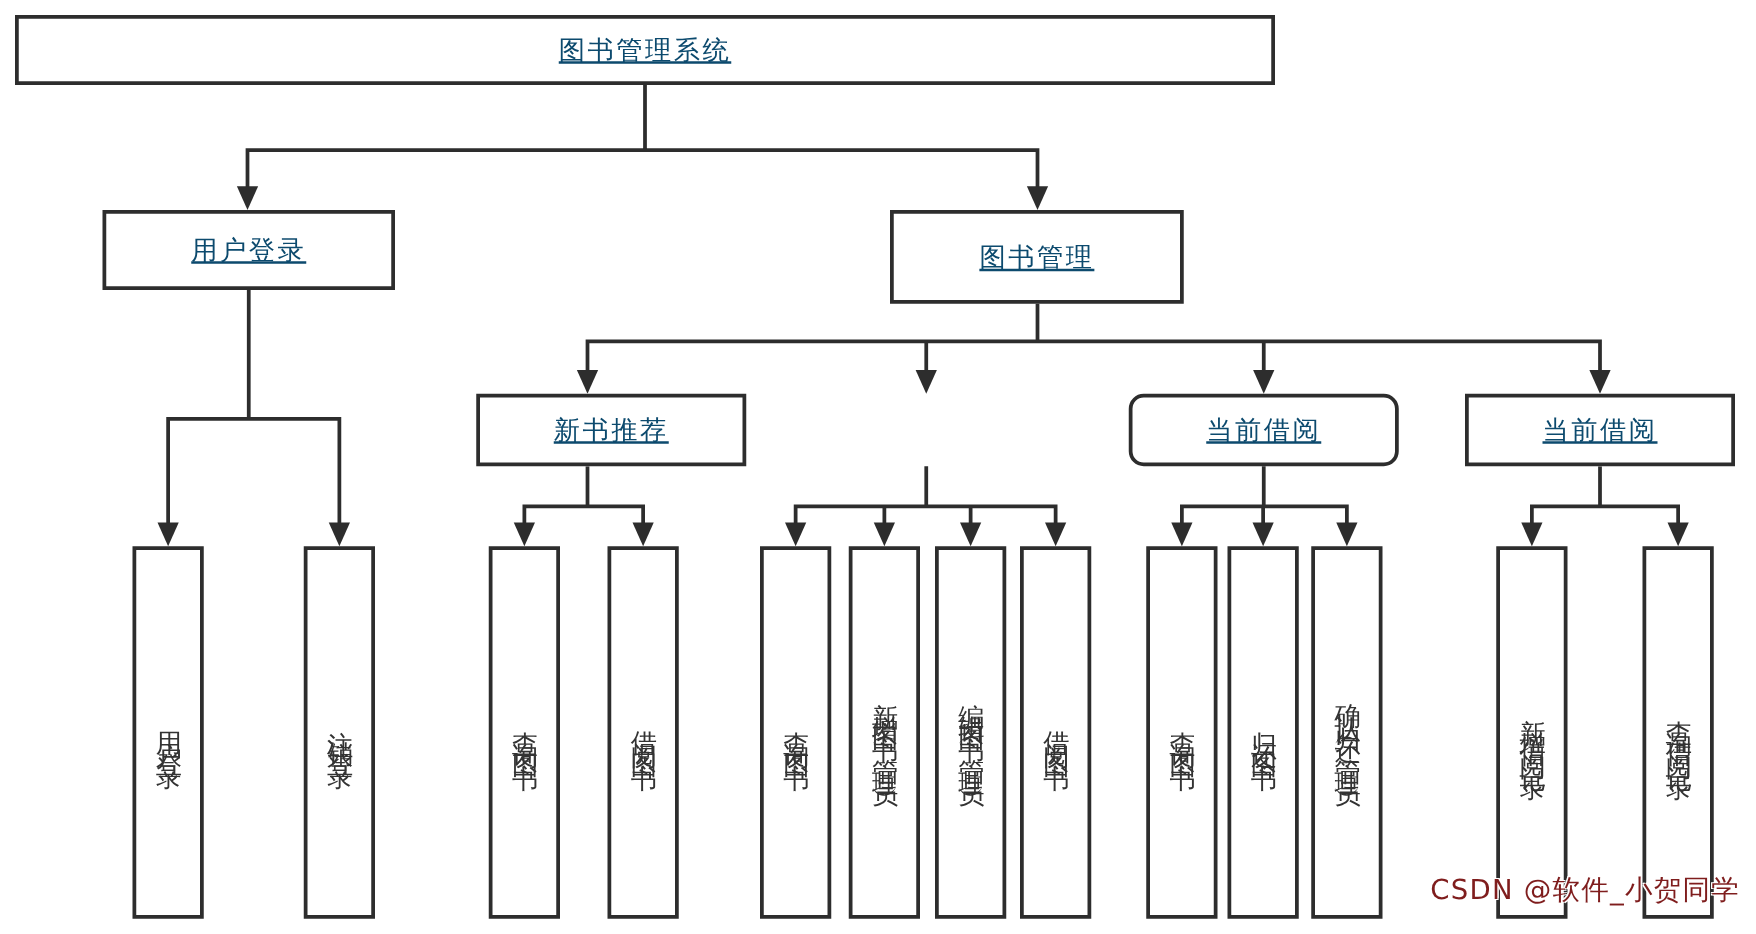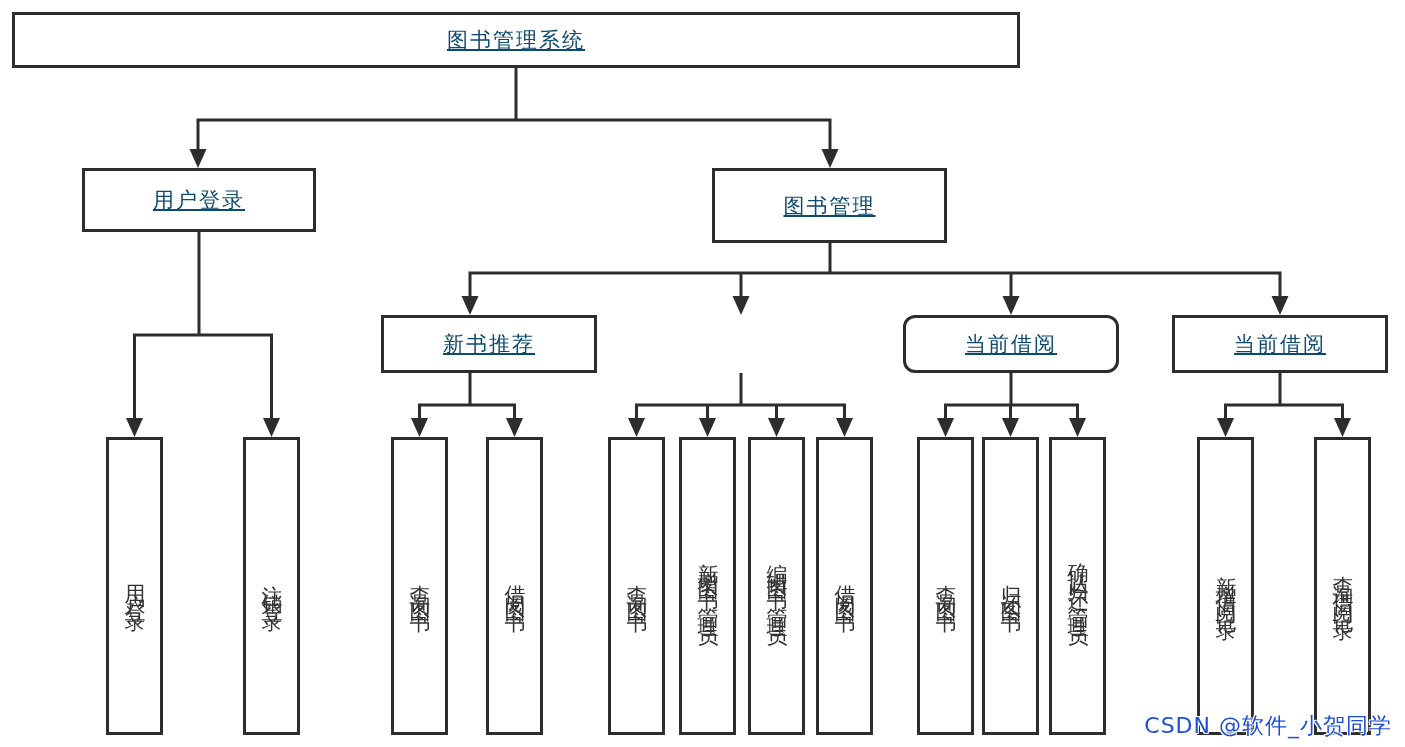--- a/index.html
+++ b/index.html
@@ -12,22 +12,22 @@
     box-sizing:border-box;z-index:2;
   }
   .h-label{font-size:21px;letter-spacing:2px;color:#0c4a6e;white-space:nowrap;text-decoration:underline;}
   .v-label{
     writing-mode:vertical-lr;text-orientation:mixed;
     font-size:21px;letter-spacing:9px;line-height:1;color:#333333;white-space:nowrap;
   }
   .leaf{width:57px;top:437px;height:298px;}
   .lvl3{top:315px;width:216px;height:58px;}
   .watermark{
-    position:absolute;right:13px;bottom:6px;z-index:3;
-    font-size:22px;letter-spacing:1px;color:#1d4ed8;
+    position:absolute;right:13px;bottom:20px;z-index:3;
+    font-size:22px;letter-spacing:1px;color:#7f1d1d;
     text-shadow:1px 1px 0 #ffffff,-1px -1px 0 #ffffff,1px -1px 0 #ffffff,-1px 1px 0 #ffffff;
   }
 </style>
 </head>
 <body>
 
 <div class="canvas">
 
   <svg class="connectors" viewBox="0 0 1405 747" xmlns="http://www.w3.org/2000/svg">
     <g stroke="#2d2d2d" stroke-width="3" fill="none">

